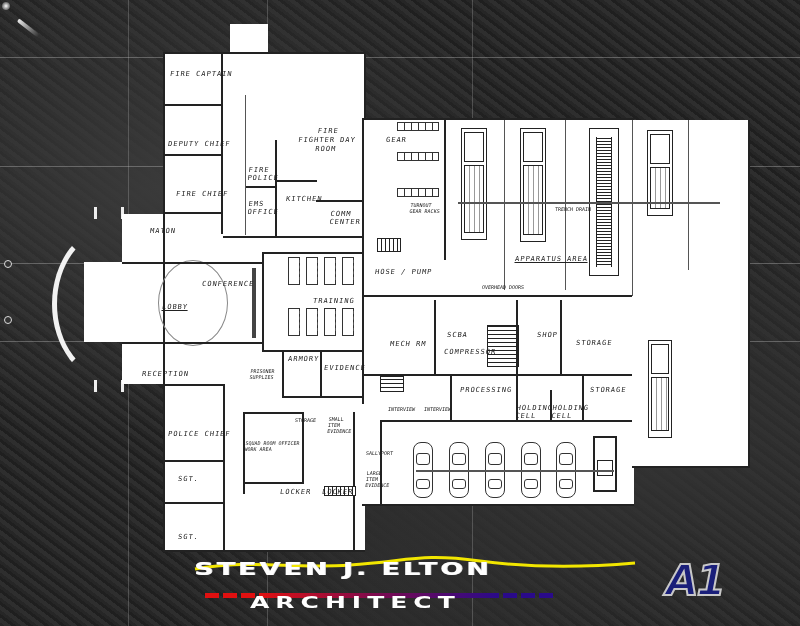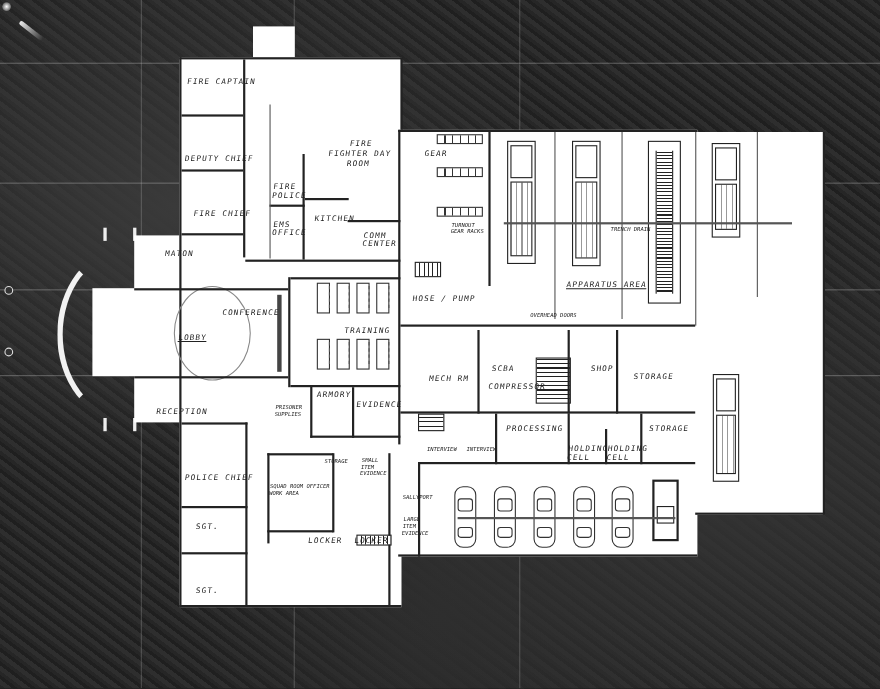--- a/index.html
+++ b/index.html
@@ -222,15 +222,34 @@
   <div class="room-label tiny" style="left:295px;top:417px;">STORAGE</div>
   <div class="room-label" style="left:280px;top:488px;">LOCKER</div>
   <div class="room-label" style="left:322px;top:488px;">LOCKER</div>
   <div class="room-label tiny" style="left:250px;top:368px;width:36px;white-space:normal;line-height:6px;">PRISONER SUPPLIES</div>
   <div class="room-label tiny" style="left:366px;top:470px;width:30px;white-space:normal;line-height:6px;">LARGE ITEM EVIDENCE</div>
   <div class="room-label tiny" style="left:328px;top:416px;width:30px;white-space:normal;line-height:6px;">SMALL ITEM EVIDENCE</div>
   <div class="room-label tiny" style="left:410px;top:202px;width:36px;white-space:normal;line-height:6px;">TURNOUT GEAR RACKS</div>
   <div class="room-label tiny" style="left:555px;top:206px;">TRENCH DRAIN</div>
   <div class="room-label tiny" style="left:482px;top:284px;">OVERHEAD DOORS</div>
 
-
+  <div class="logo-wrap">
+    <svg class="swoosh" viewBox="0 0 450 20">
+      <path d="M5 16 C 60 6, 100 16, 160 12 S 230 0, 290 8 S 400 14, 445 10" stroke="#f2e600" stroke-width="3" fill="none"></path>
+    </svg>
+    <div class="logo-line1">STEVEN J. ELTON</div>
+    <div class="bar-strip">
+      <span style="width:14px;background:#e01010"></span>
+      <span style="width:14px;background:#e01010"></span>
+      <span style="width:14px;background:#e01010"></span>
+      <span style="width:240px;background:linear-gradient(90deg,#e01010,#7a0a50,#2a0a8a)"></span>
+      <span style="width:14px;background:#2a0a8a"></span>
+      <span style="width:14px;background:#2a0a8a"></span>
+      <span style="width:14px;background:#2a0a8a"></span>
+    </div>
+    <div class="logo-line2">ARCHITECT</div>
+  </div>
+
+  <div class="badge">
+    <div class="badge-text">A1</div>
+  </div>
 
 </div>
 
 </body></html>

